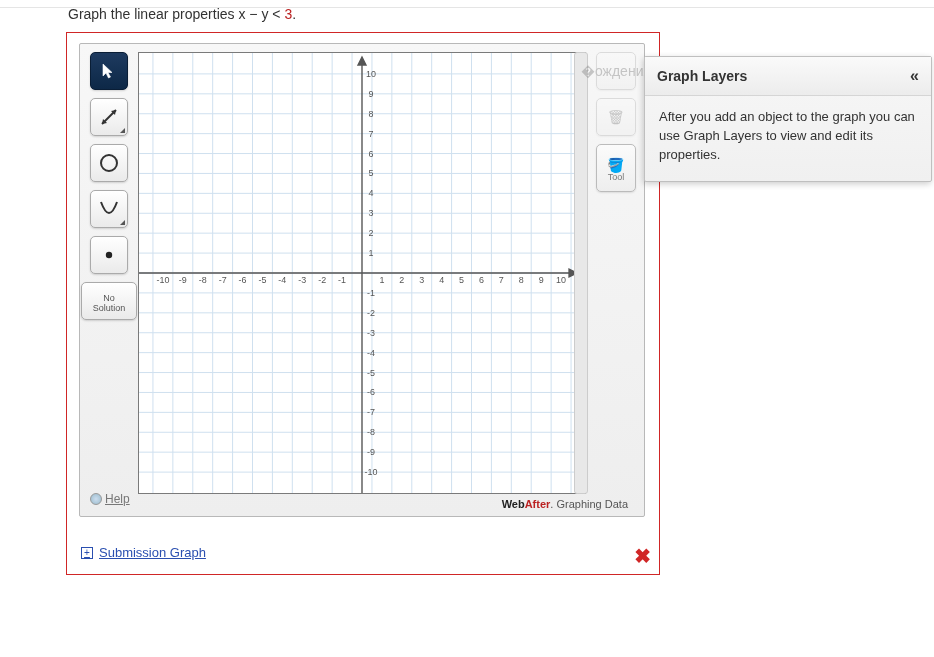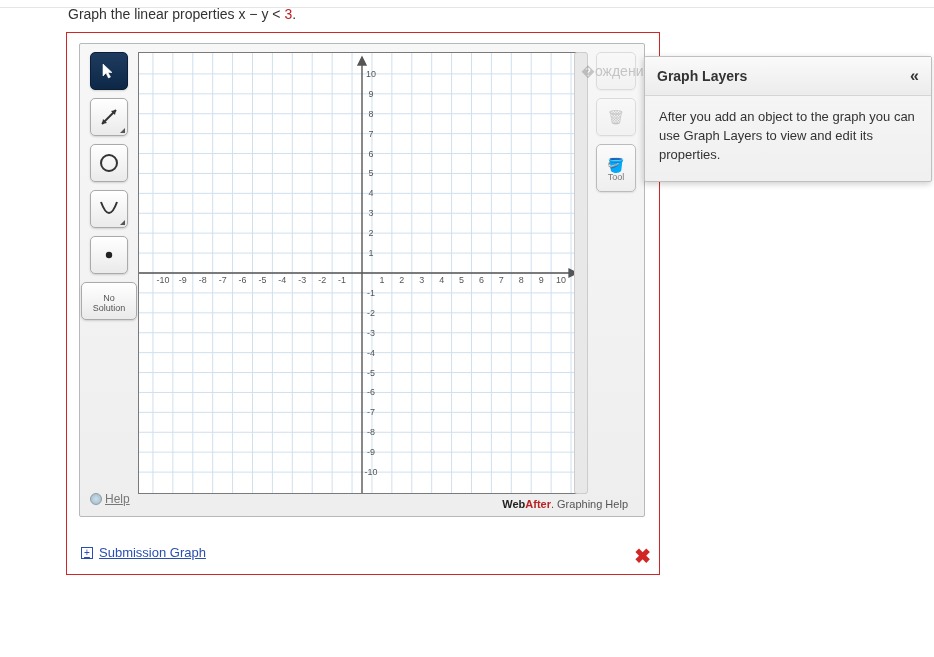--- a/index.html
+++ b/index.html
@@ -363,21 +363,21 @@
           <span>Tool</span>
         </div>
       </div>
 
       <div class="help-link">
         <span class="globe"></span>
         <span>Help</span>
       </div>
 
       <div class="footer-credit">
-        <b>Web</b><span class="assign">After</span><span>. Graphing Help</span>
+        <b>Web</b><span class="assign">After</span><span>. Graphing Data</span>
       </div>
     </div>
 
     <div class="submission-link">
       <span class="plus-box">+</span>
       <span>Submission Graph</span>
     </div>
 
     <div class="red-x">✖</div>
   </div>

